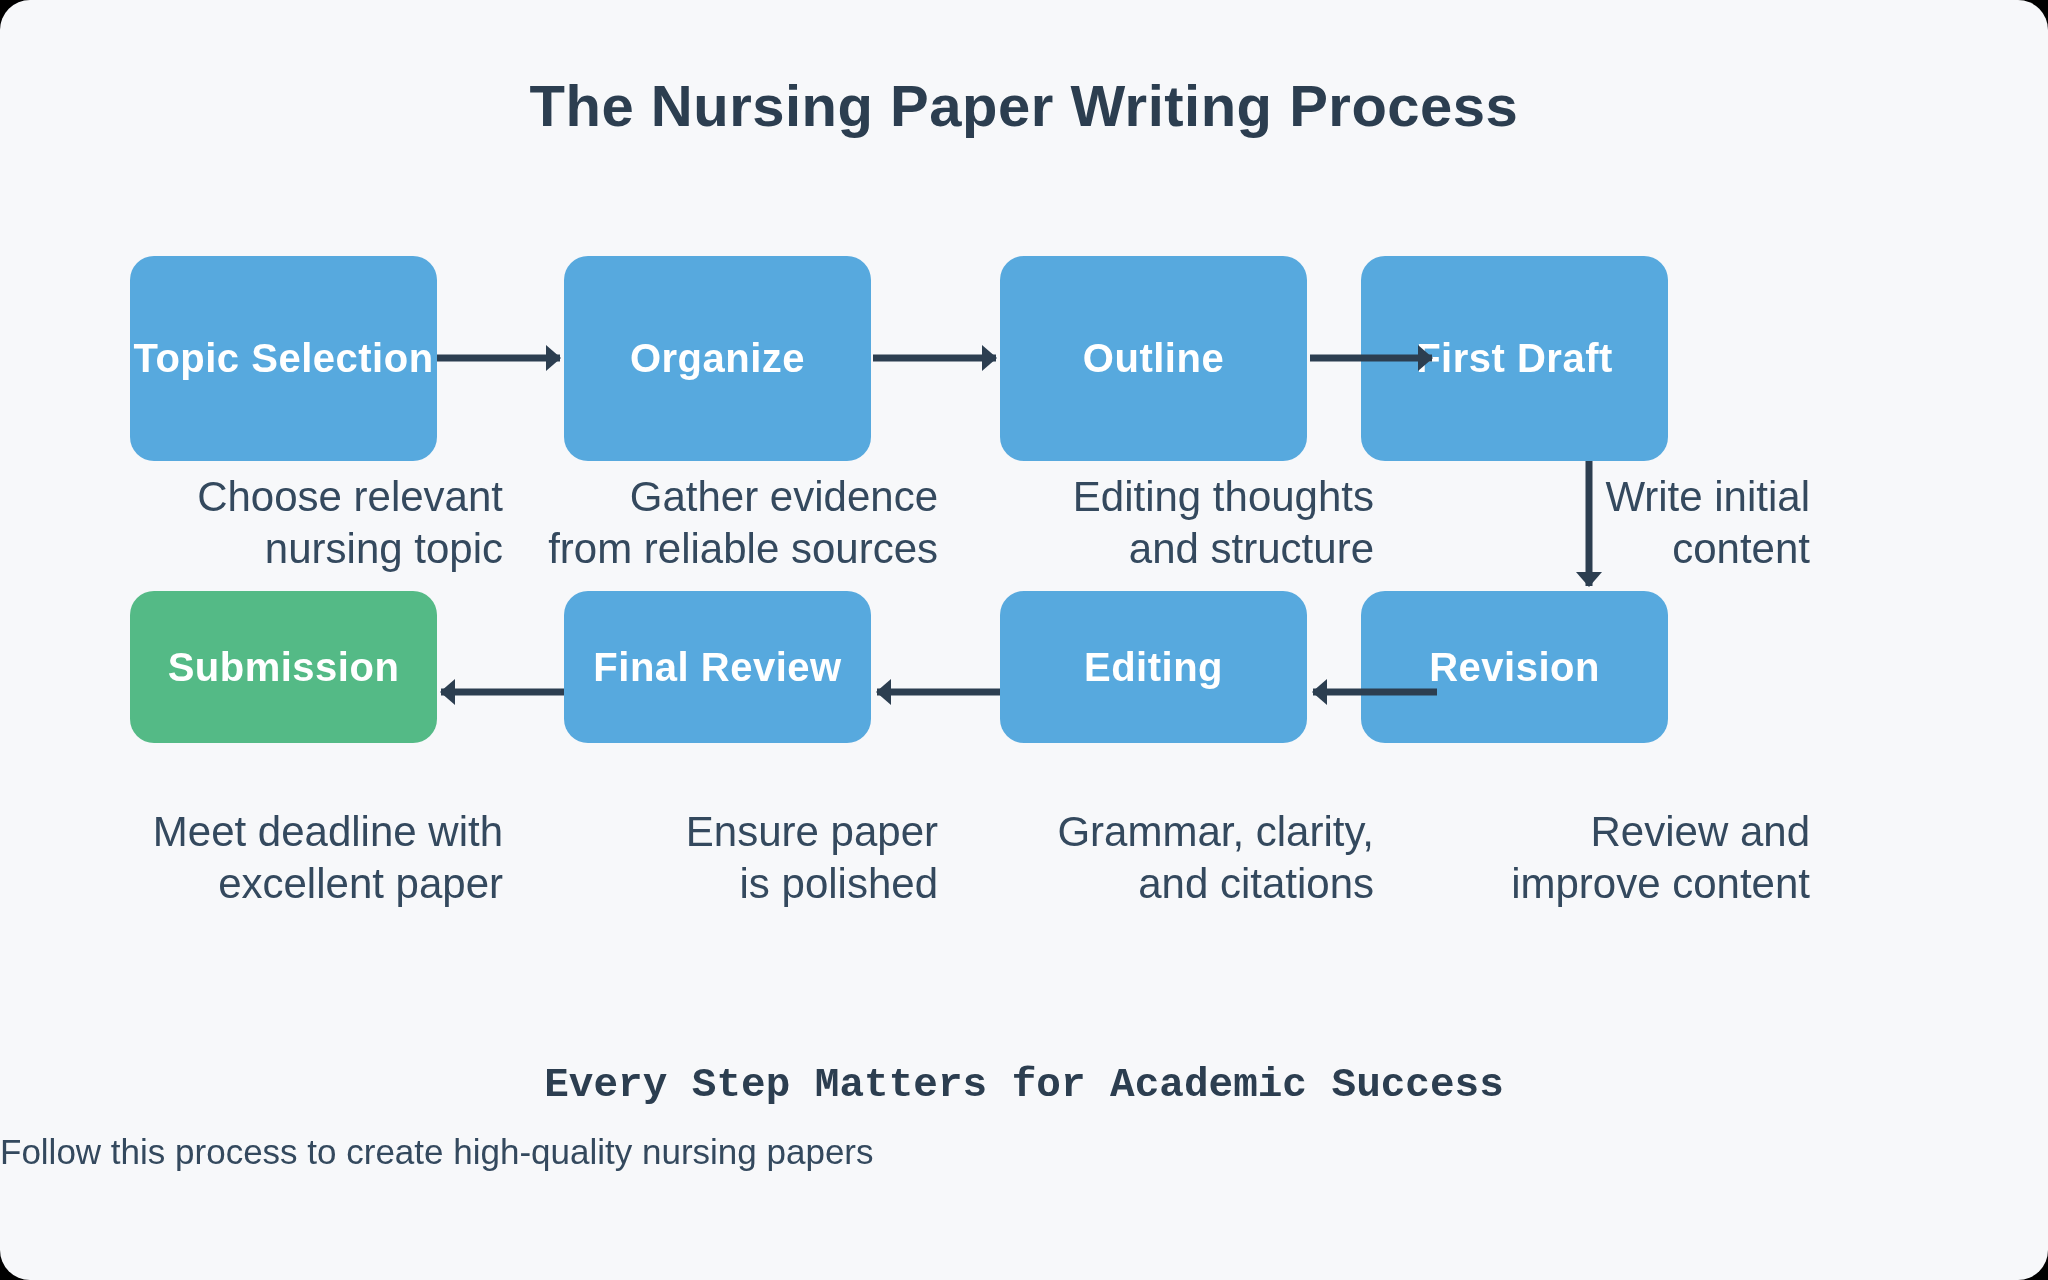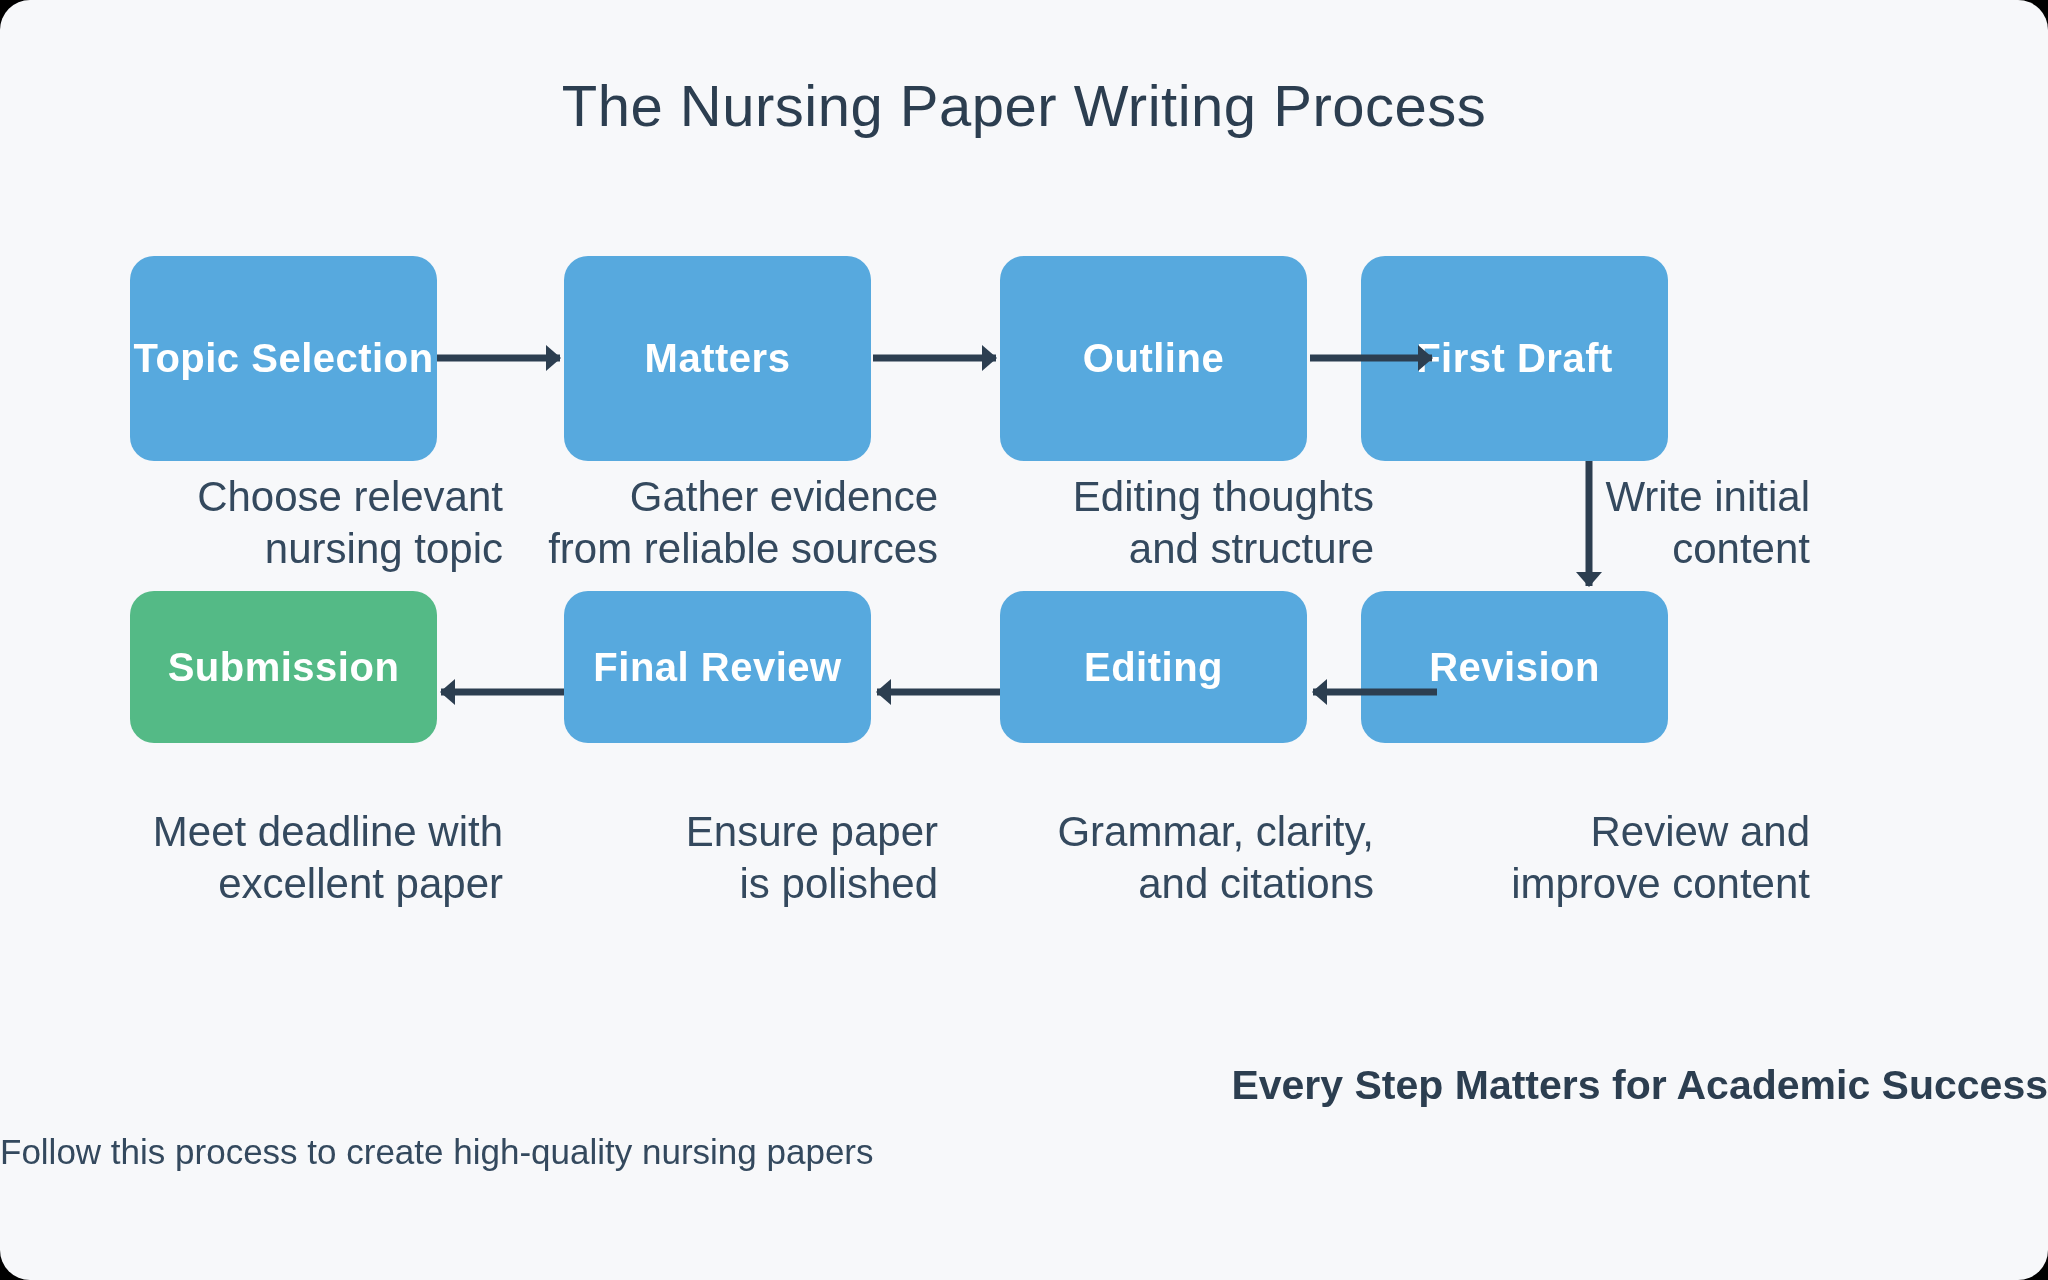--- a/index.html
+++ b/index.html
@@ -22,21 +22,21 @@
   }
   .card{
     position:absolute;inset:0;
     background:var(--card-background);
     border-radius:30px;
     overflow:hidden;
   }
   .title{
     position:absolute;top:72px;left:0;width:100%;
     margin:0;text-align:center;
-    font-size:58px;font-weight:normal;
+    font-size:58px;font-weight:bold;
     color:var(--title-text);
     letter-spacing:0.5px;
   }
   .step{
     position:absolute;width:307px;
     border-radius:24px;
     display:flex;align-items:center;justify-content:center;
   }
   .step[data-color="blue"]{background:var(--step-blue);}
   .step[data-color="green"]{background:var(--step-green);}
@@ -59,43 +59,44 @@
   .d1{left:63px;} .d2{left:498px;} .d3{left:934px;} .d4{left:1370px;}
   .arrow-layer{
     position:absolute;inset:0;
     width:2048px;height:1280px;
     pointer-events:none;
   }
   .arrow-line{stroke:var(--arrow);stroke-width:7;fill:none;}
   #arrowhead path{fill:var(--arrow);}
   .footer-heading{
     position:absolute;top:1062px;left:0;width:100%;
-    margin:0;text-align:right;
+    margin:0;text-align:center;
     font-size:41px;font-weight:bold;
     color:var(--title-text);
+    font-family:Liberation Mono, monospace;
   }
   .footer-sub{
     position:absolute;top:1132px;left:0;width:100%;
     margin:0;
     font-size:35px;font-weight:normal;
     color:var(--description-text);
   }
 </style>
 </head>
 <body>
 
 <div class="card">
 
   <h1 class="title">The Nursing Paper Writing Process</h1>
 
   <div class="step row1 c1" data-color="blue">
     <span class="step-label">Topic Selection</span>
   </div>
   <div class="step row1 c2" data-color="blue">
-    <span class="step-label">Matters</span>
+    <span class="step-label">Organize</span>
   </div>
   <div class="step row1 c3" data-color="blue">
     <span class="step-label">Outline</span>
   </div>
   <div class="step row1 c4" data-color="blue">
     <span class="step-label">First Draft</span>
   </div>
 
   <div class="desc desc-row1 d1">
     <div class="desc-line">Choose relevant</div>

